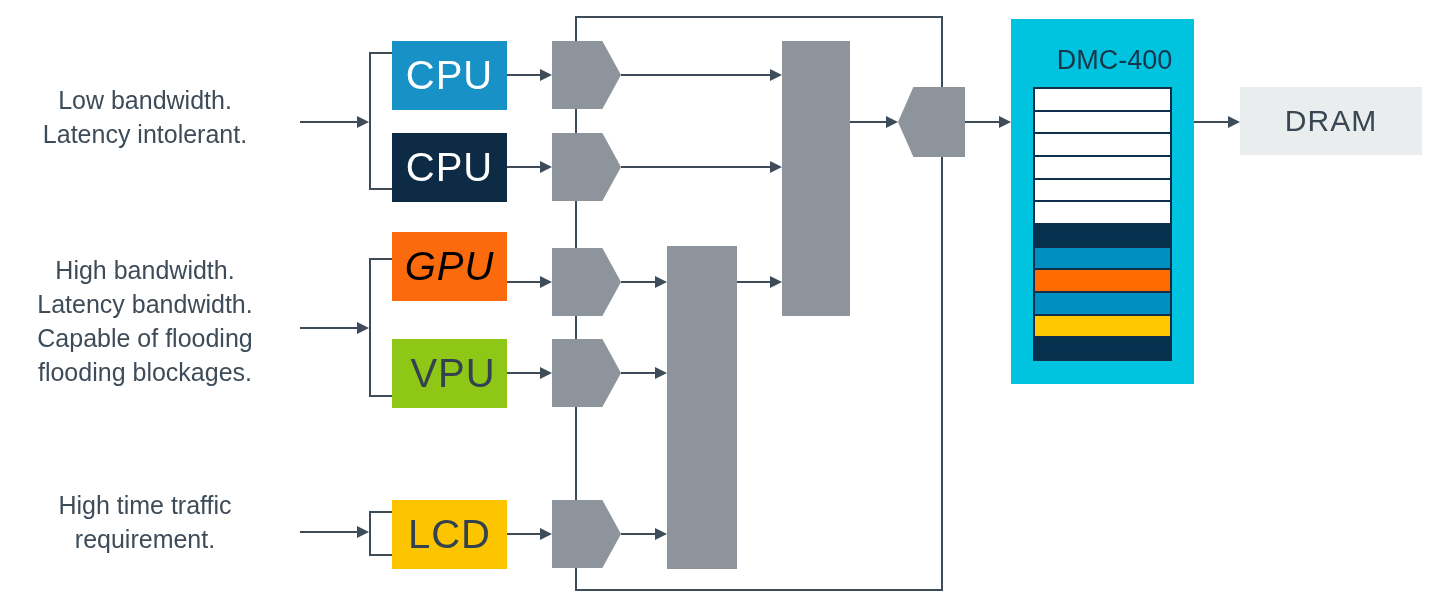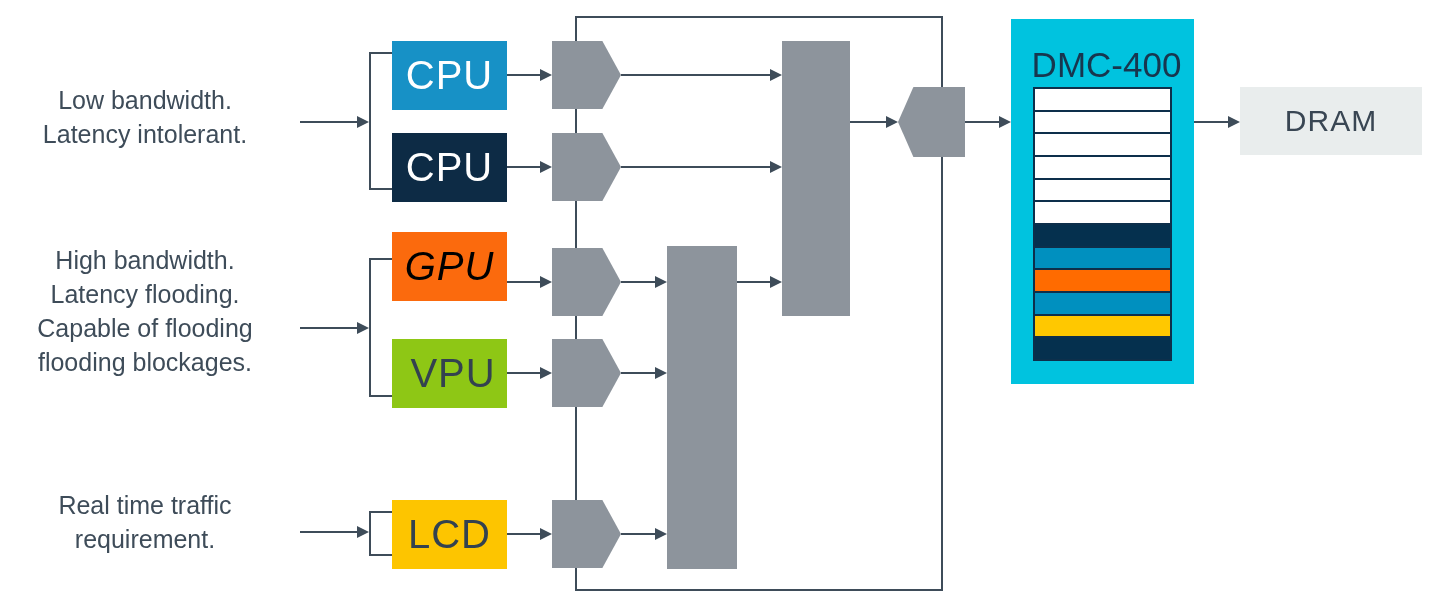--- a/index.html
+++ b/index.html
@@ -41,48 +41,48 @@
   .pent-left { position:absolute; left:898px; top:87px; width:67px; height:70px; background:#8d949c;
     clip-path:polygon(100% 0, 23% 0, 0 50%, 23% 100%, 100% 100%); }
 
   
   .arb { position:absolute; background:#8d949c; }
   .arb-main { left:782px; top:41px;  width:68px; height:275px; }
   .arb-sec  { left:667px; top:246px; width:70px; height:323px; }
 
   
   .dmc { position:absolute; left:1011px; top:19px; width:183px; height:365px; background:#00c3df; }
-  .dmc-title { position:absolute; left:4px; top:26px; width:100%; text-align:center;
-    color:#17364e; font-size:35px; }
+  .dmc-title { position:absolute; left:12px; top:26px; width:100%; text-align:center;
+    color:#17364e; font-size:27px; }
   .queue { position:absolute; left:22px; top:68px; width:139px; height:274px;
     border:2px solid #0d2f4b; background:#ffffff; display:flex; flex-direction:column; }
   .q-row { flex:1 1 0; border-bottom:2px solid #0d2f4b; }
   .q-row:last-child { border-bottom:none; }
 
   
   .dram { position:absolute; left:1240px; top:87px; width:182px; height:68px; background:#e9eded;
     display:flex; align-items:center; justify-content:center; color:#394653; font-size:30px; letter-spacing:1px; }
 </style>
 </head>
 <body>
 
 <div class="canvas">
 
   <div class="ann" style="top:83px">
     <span>Low bandwidth.</span>
     <span>Latency intolerant.</span>
   </div>
-  <div class="ann" style="top:243px">
+  <div class="ann" style="top:253px">
     <span>High bandwidth.</span>
-    <span>Latency flooding.</span>
+    <span>Latency bandwidth.</span>
     <span>Capable of flooding</span>
     <span>flooding blockages.</span>
   </div>
   <div class="ann" style="top:488px">
-    <span>Real time traffic</span>
+    <span>High time traffic</span>
     <span>requirement.</span>
   </div>
 
   <div class="interconnect-box"></div>
 
   <div class="bracket" style="left:369px;top:52px;width:23px;height:138px"></div>
   <div class="bracket" style="left:369px;top:258px;width:23px;height:139px"></div>
   <div class="bracket" style="left:369px;top:511px;width:23px;height:45px"></div>
 
   <div class="node n-cpu1">CPU</div>

